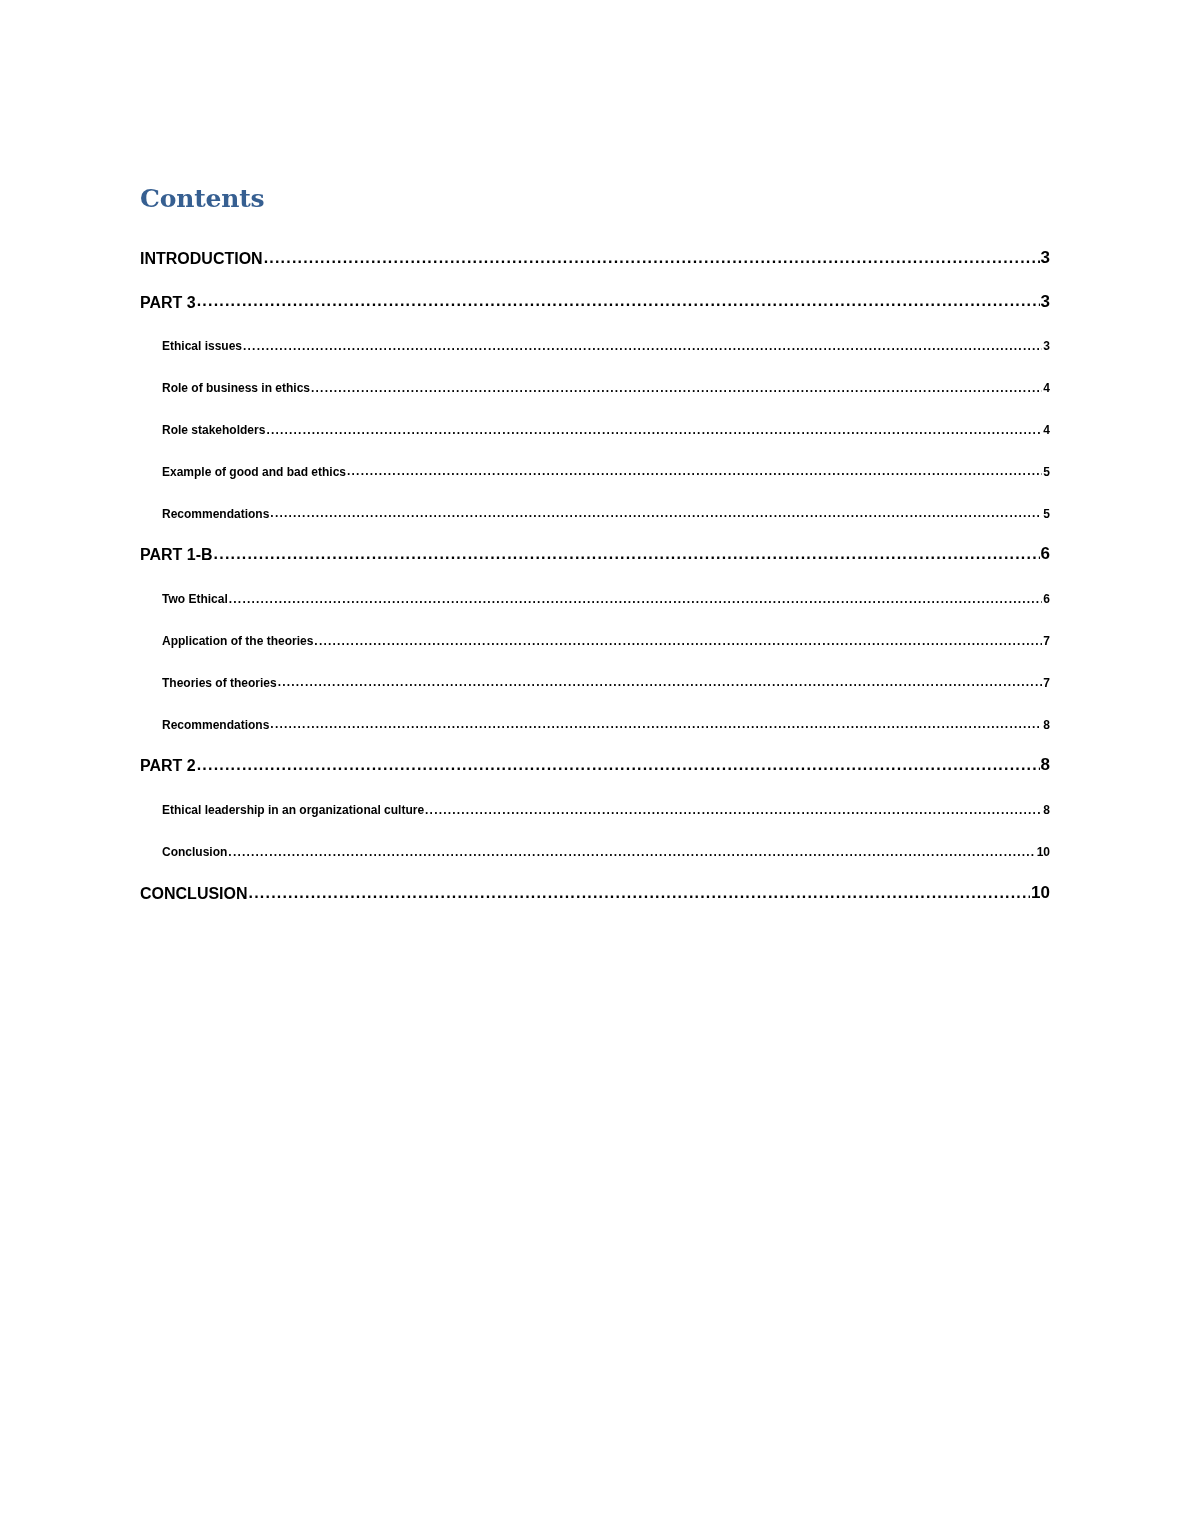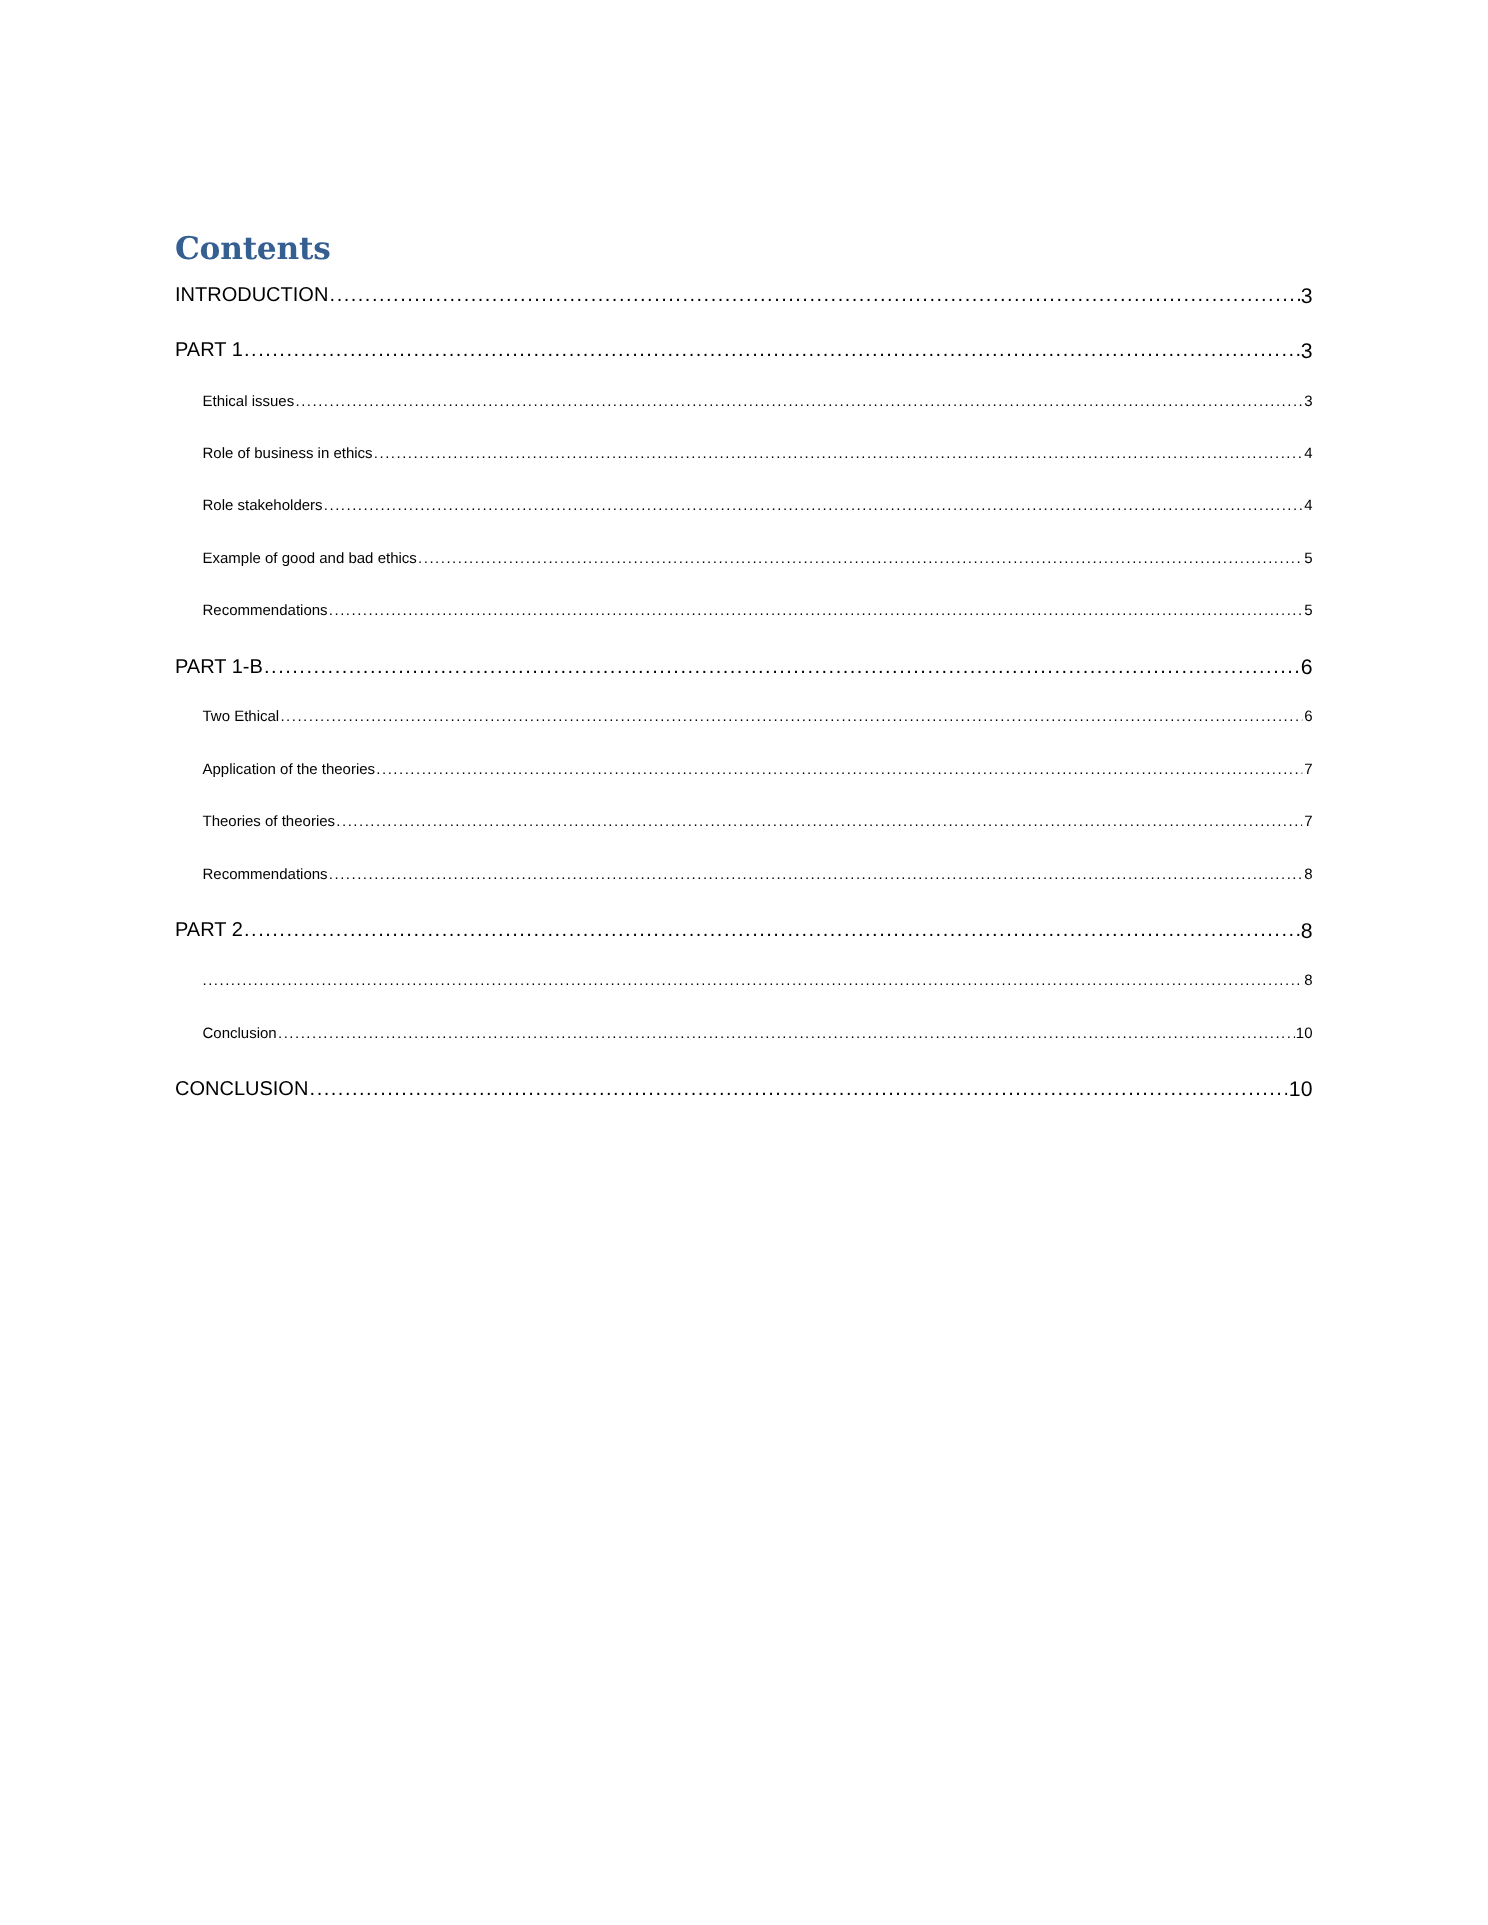--- a/index.html
+++ b/index.html
@@ -38,23 +38,24 @@
       top: 224px;
       width: 910px;
       margin: 0;
       padding: 0;
       list-style: none;
     }
     .toc-entry {
       position: relative;
       height: 39.8px;
       display: flex;
-      align-items: flex-start;
+      align-items: flex-end;
       white-space: nowrap;
       overflow: hidden;
+      font-weight: bold;
     }
     .toc-entry.level-1 {
       font-size: 16px;
       padding-top: 4px;
     }
     .toc-entry.level-2 {
       font-size: 12px;
       padding-left: 22px;
       padding-top: 2px;
     }
@@ -95,21 +96,21 @@
 <div class="page">
   <h1 class="toc-title" style="color: rgb(54, 95, 145);">Contents</h1>
 
   <ul class="toc">
     <li class="toc-entry level-1">
       <span class="toc-label">INTRODUCTION</span>
       <span class="toc-leader"></span>
       <span class="toc-page">3</span>
     </li>
     <li class="toc-entry level-1">
-      <span class="toc-label">PART 1</span>
+      <span class="toc-label">PART 3</span>
       <span class="toc-leader"></span>
       <span class="toc-page">3</span>
     </li>
     <li class="toc-entry level-2">
       <span class="toc-label">Ethical issues</span>
       <span class="toc-leader"></span>
       <span class="toc-page">3</span>
     </li>
     <li class="toc-entry level-2">
       <span class="toc-label">Role of business in ethics</span>
@@ -155,20 +156,21 @@
       <span class="toc-label">Recommendations</span>
       <span class="toc-leader"></span>
       <span class="toc-page">8</span>
     </li>
     <li class="toc-entry level-1">
       <span class="toc-label">PART 2</span>
       <span class="toc-leader"></span>
       <span class="toc-page">8</span>
     </li>
     <li class="toc-entry level-2">
+      <span class="toc-label">Ethical leadership in an organizational culture</span>
       <span class="toc-leader"></span>
       <span class="toc-page">8</span>
     </li>
     <li class="toc-entry level-2">
       <span class="toc-label">Conclusion</span>
       <span class="toc-leader"></span>
       <span class="toc-page">10</span>
     </li>
     <li class="toc-entry level-1">
       <span class="toc-label">CONCLUSION</span>

